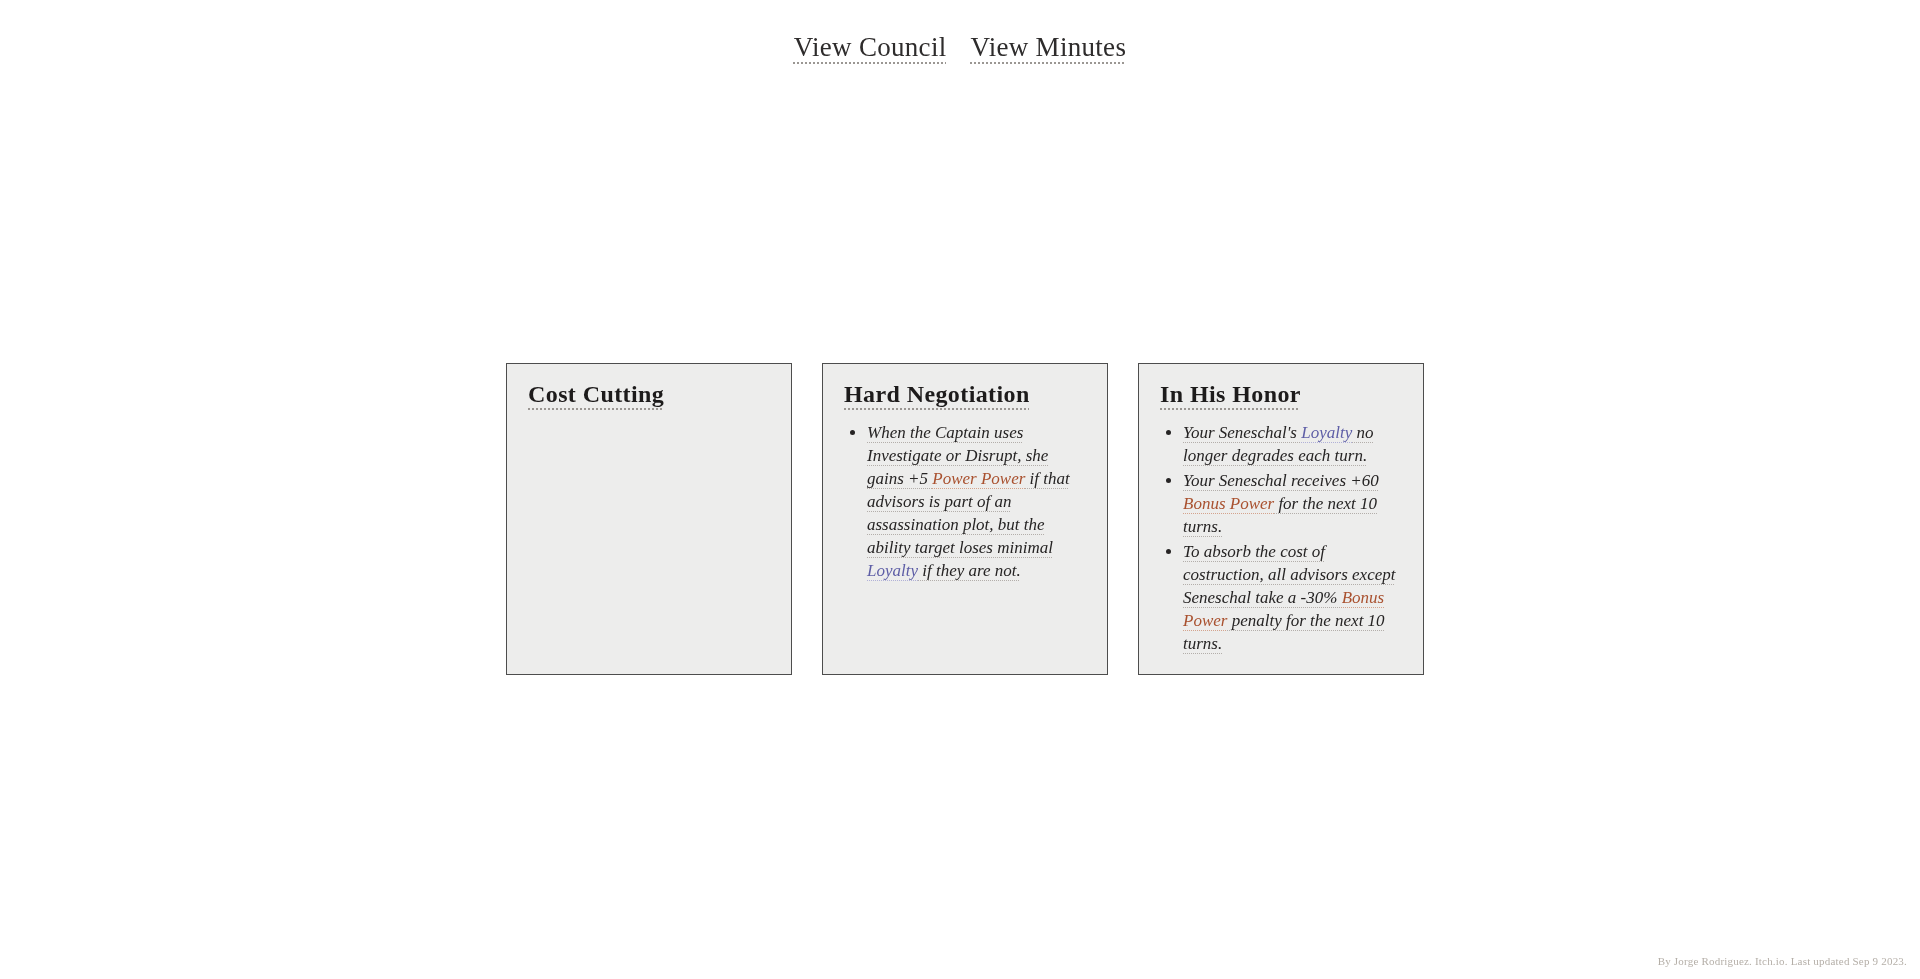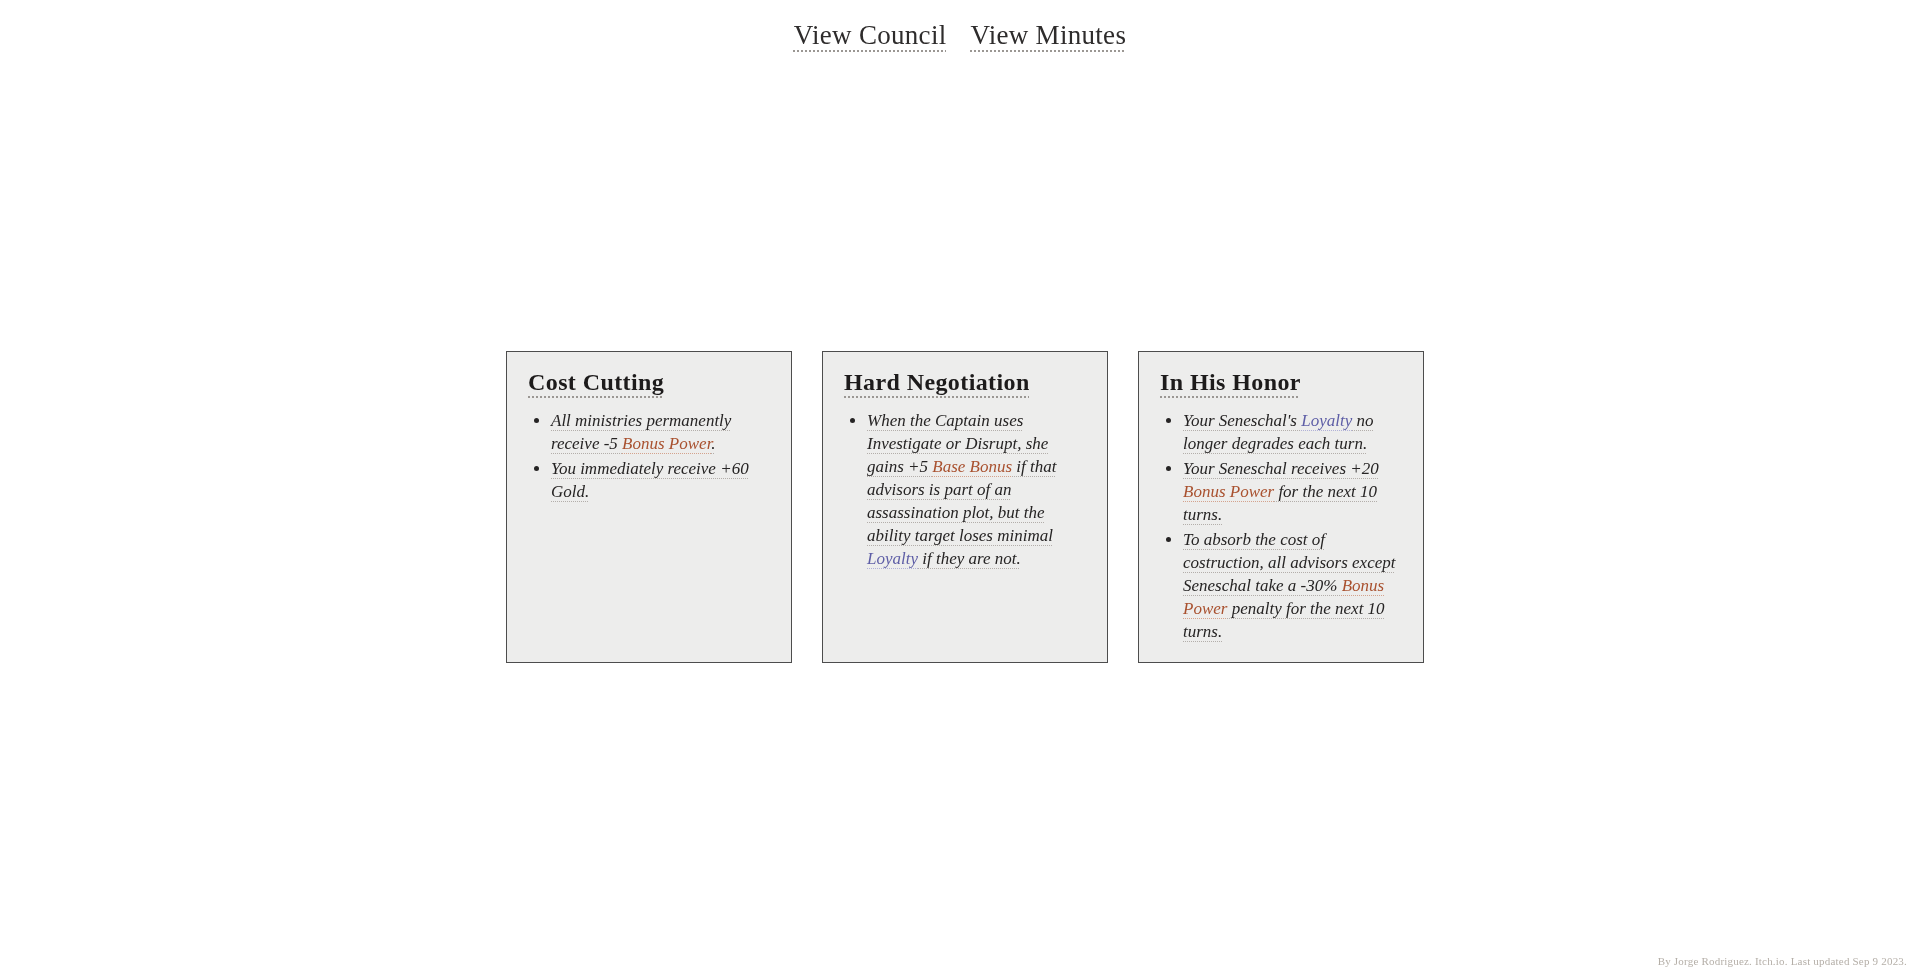--- a/index.html
+++ b/index.html
@@ -19,21 +19,21 @@
     margin:0;
     padding:0;
     width:1920px;
     height:979px;
     background:var(--page-bg);
     font-family:"Liberation Serif","DejaVu Serif",serif;
     overflow:hidden;
   }
   
   .top-nav{
-    padding-top:20px;
+    padding-top:32px;
     text-align:center;
   }
   .top-nav a{
     font-size:27px;
     color:#2e2c2c;
     cursor:pointer;
     margin:0 10px;
     text-decoration:underline;
     text-decoration-style:dotted;
     text-decoration-color:#9b9793;
@@ -108,27 +108,24 @@
 </style>
 </head>
 <body>
 
 <nav class="top-nav">
   <a>View Council</a>
   <a>View Minutes</a>
 </nav>
 
 <main class="cards-row" id="cards-row">
-    <section class="card"><h2 class="card-title">Cost Cutting</h2><ul class="card-bullets">
-        <li><span class="seg">All ministries permanently receive -5 </span><span class="seg kw kw-power">Bonus Power</span><span class="seg">.</span></li>
-        <li><span class="seg">You immediately receive +60 Gold.</span></li>
-      </ul></section>
+    <section class="card"><h2 class="card-title">Cost Cutting</h2></section>
     <section class="card"><h2 class="card-title">Hard Negotiation</h2><ul class="card-bullets">
-        <li><span class="seg">When the Captain uses Investigate or Disrupt, she gains +5 </span><span class="seg kw kw-power">Base Bonus</span><span class="seg"> if that advisors is part of an assassination plot, but the ability target loses minimal </span><span class="seg kw kw-loyalty">Loyalty</span><span class="seg"> if they are not.</span></li>
+        <li><span class="seg">When the Captain uses Investigate or Disrupt, she gains +5 </span><span class="seg kw kw-power">Power Power</span><span class="seg"> if that advisors is part of an assassination plot, but the ability target loses minimal </span><span class="seg kw kw-loyalty">Loyalty</span><span class="seg"> if they are not.</span></li>
       </ul></section>
     <section class="card"><h2 class="card-title">In His Honor</h2><ul class="card-bullets">
         <li><span class="seg">Your Seneschal's </span><span class="seg kw kw-loyalty">Loyalty</span><span class="seg"> no longer degrades each turn.</span></li>
-        <li><span class="seg">Your Seneschal receives +20 </span><span class="seg kw kw-power">Bonus Power</span><span class="seg"> for the next 10 turns.</span></li>
+        <li><span class="seg">Your Seneschal receives +60 </span><span class="seg kw kw-power">Bonus Power</span><span class="seg"> for the next 10 turns.</span></li>
         <li><span class="seg">To absorb the cost of costruction, all advisors except Seneschal take a -30% </span><span class="seg kw kw-power">Bonus Power</span><span class="seg"> penalty for the next 10 turns.</span></li>
       </ul></section>
   </main>
 
 <div class="credit">By Jorge Rodriguez. Itch.io. Last updated Sep 9 2023.</div>
 
 </body></html>

